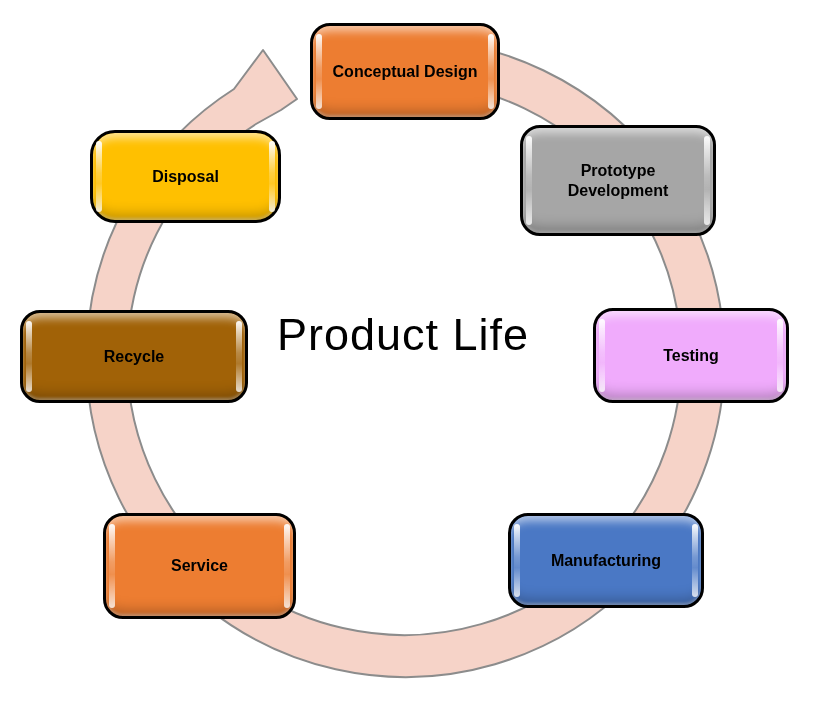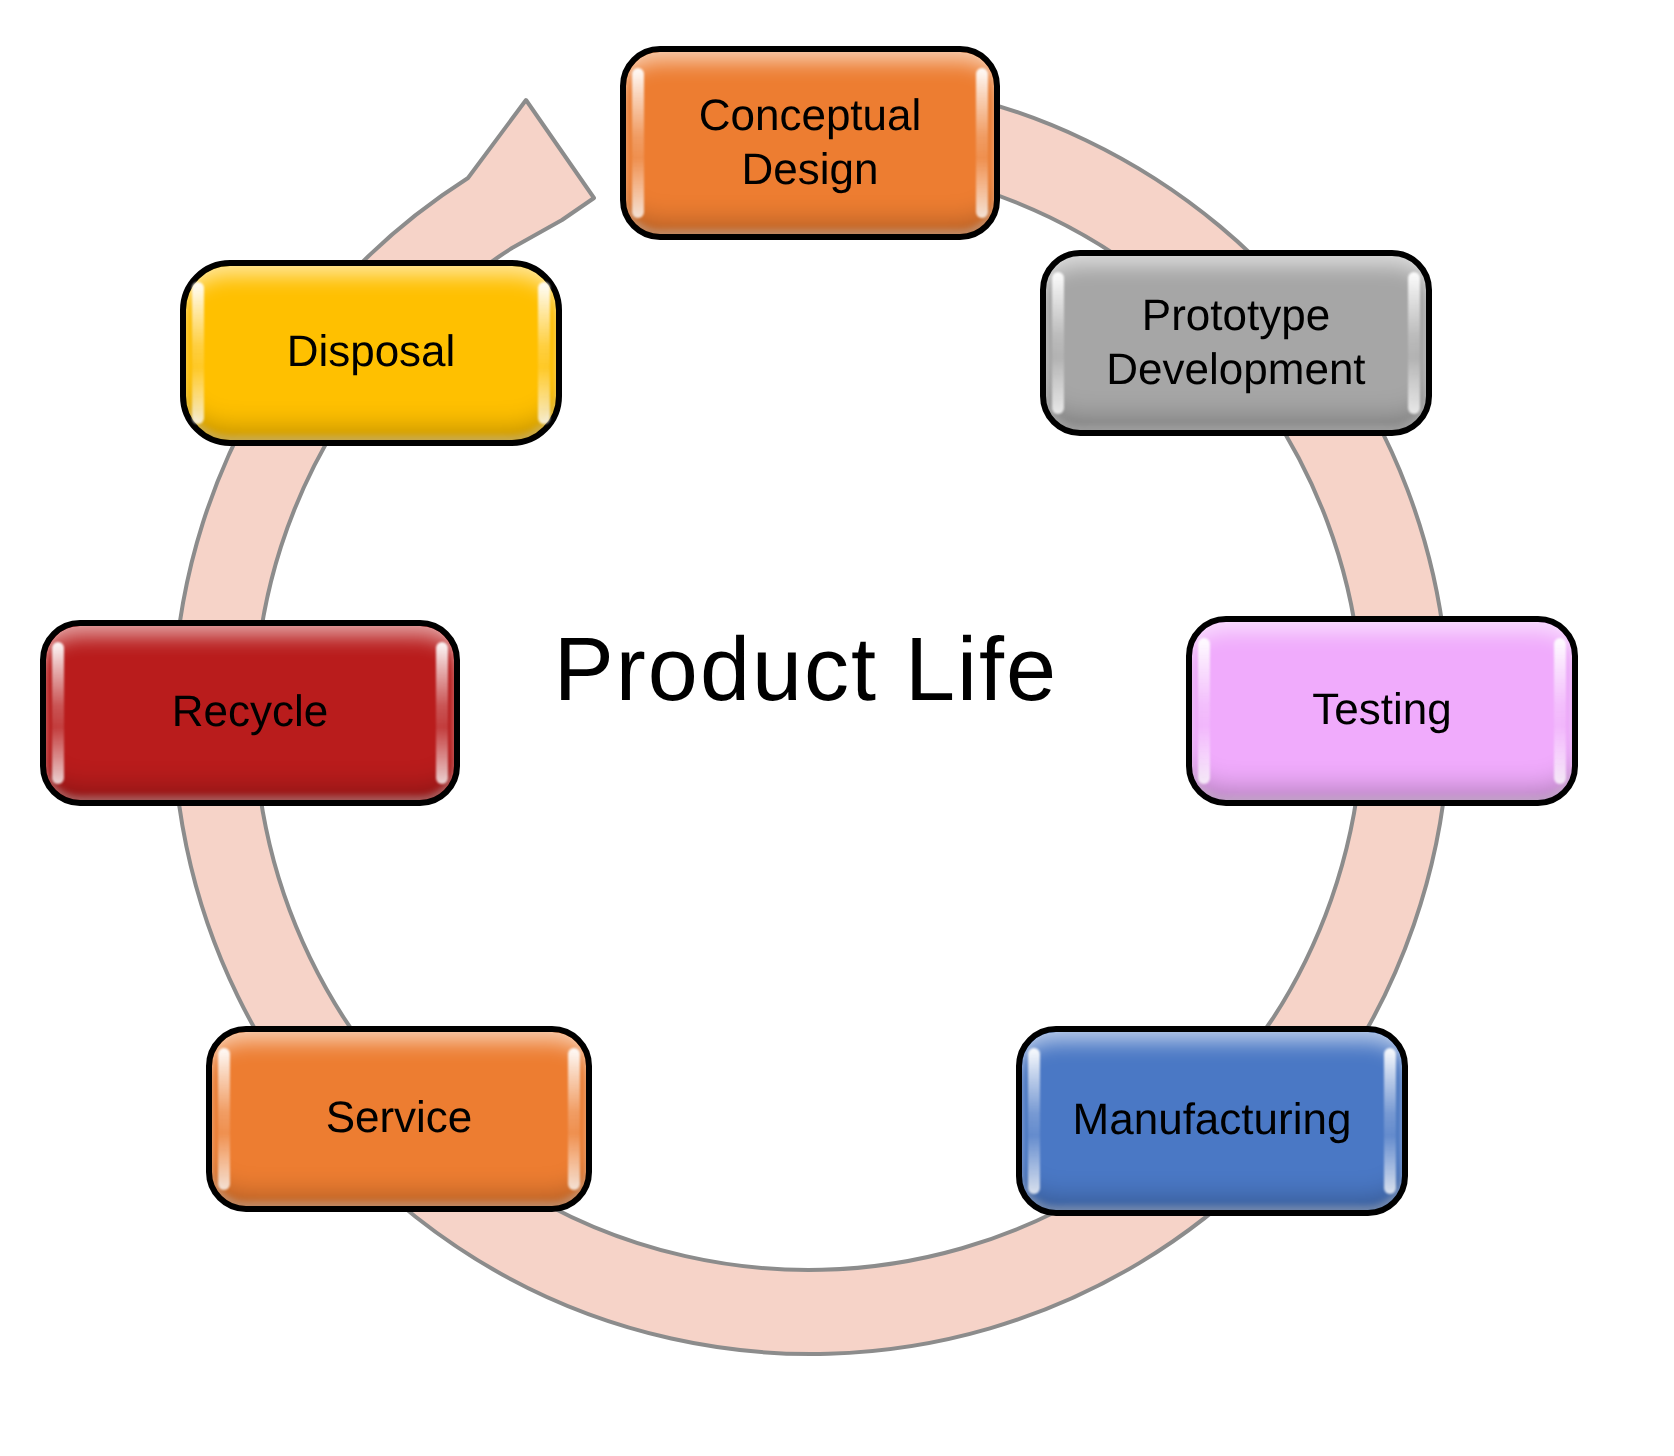--- a/index.html
+++ b/index.html
@@ -22,22 +22,22 @@
   .stage-box {
     position: absolute;
     z-index: 2;
     box-sizing: border-box;
     border: 3px solid #000000;
     border-radius: 20px;
     display: flex;
     align-items: center;
     justify-content: center;
     text-align: center;
-    font-weight: normal;
-    font-size: 22px;
+    font-weight: bold;
+    font-size: 16px;
     line-height: 1.22;
     color: #000000;
     padding: 12px 16px;
     box-shadow:
       inset 0 12px 10px -7px rgba(255,255,255,0.60),
       inset 0 -14px 14px -9px rgba(0,0,0,0.28),
       inset 0 -2px 3px rgba(255,255,255,0.40);
   }
   
   .stage-box::before, .stage-box::after {
@@ -82,38 +82,38 @@
              L 281 110
              L 256 124
              A 277 277 0 1 0 405 81
              Z" style="fill: rgb(246, 211, 200); stroke: rgb(140, 140, 140);"></path>
   </svg>
 
   <div class="stage-box" style="left: 310px; top: 23px; width: 190px; height: 97px; background-color: rgb(237, 125, 49);">
     <span class="stage-label">Conceptual Design</span>
   </div>
 
-  <div class="stage-box" style="left: 520px; top: 125px; width: 196px; height: 93px; background-color: rgb(166, 166, 166);">
+  <div class="stage-box" style="left: 520px; top: 125px; width: 196px; height: 111px; background-color: rgb(166, 166, 166);">
     <span class="stage-label">Prototype Development</span>
   </div>
 
   <div class="stage-box" style="left: 593px; top: 308px; width: 196px; height: 95px; background-color: #f0abfc;">
     <span class="stage-label">Testing</span>
   </div>
 
   <div class="stage-box" style="left: 508px; top: 513px; width: 196px; height: 95px; background-color: rgb(74, 120, 197);">
     <span class="stage-label">Manufacturing</span>
   </div>
 
 
-  <div class="stage-box" style="left: 103px; top: 513px; width: 193px; height: 93px; background-color: rgb(237, 125, 49);">
+  <div class="stage-box" style="left: 103px; top: 513px; width: 193px; height: 106px; background-color: rgb(237, 125, 49);">
     <span class="stage-label">Service</span>
   </div>
 
-  <div class="stage-box" style="left: 20px; top: 310px; width: 210px; height: 93px; background-color: #b91c1c;">
+  <div class="stage-box" style="left: 20px; top: 310px; width: 228px; height: 93px; background-color: #a16207;">
     <span class="stage-label">Recycle</span>
   </div>
 
   <div class="stage-box" style="left: 90px; top: 130px; width: 191px; height: 93px; background-color: rgb(255, 192, 0); border-radius: 25px;">
     <span class="stage-label">Disposal</span>
   </div>
 
   <div class="center-title">Product Life</div>
 
 </div>

